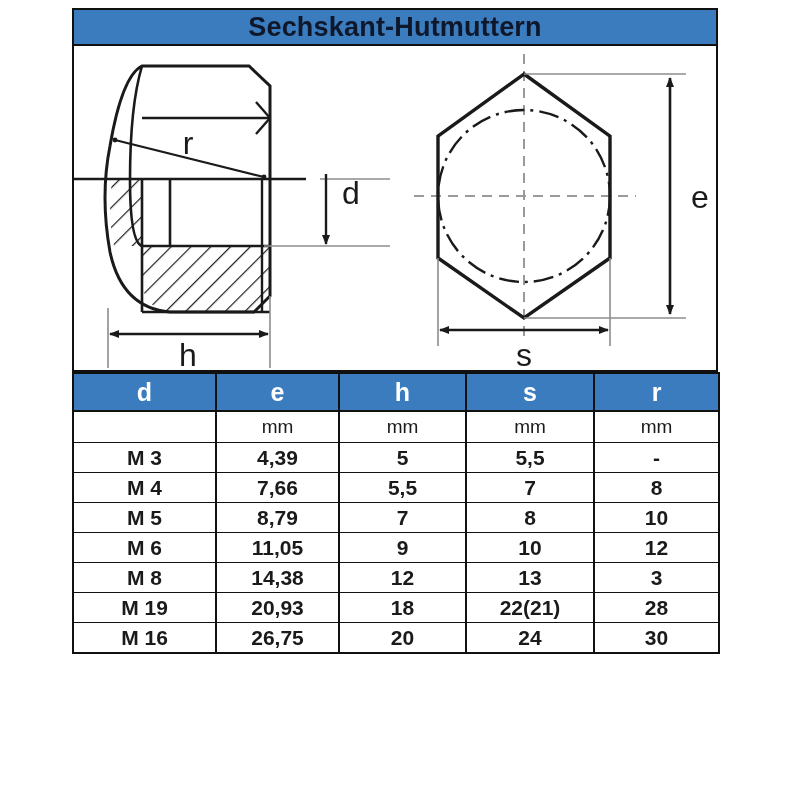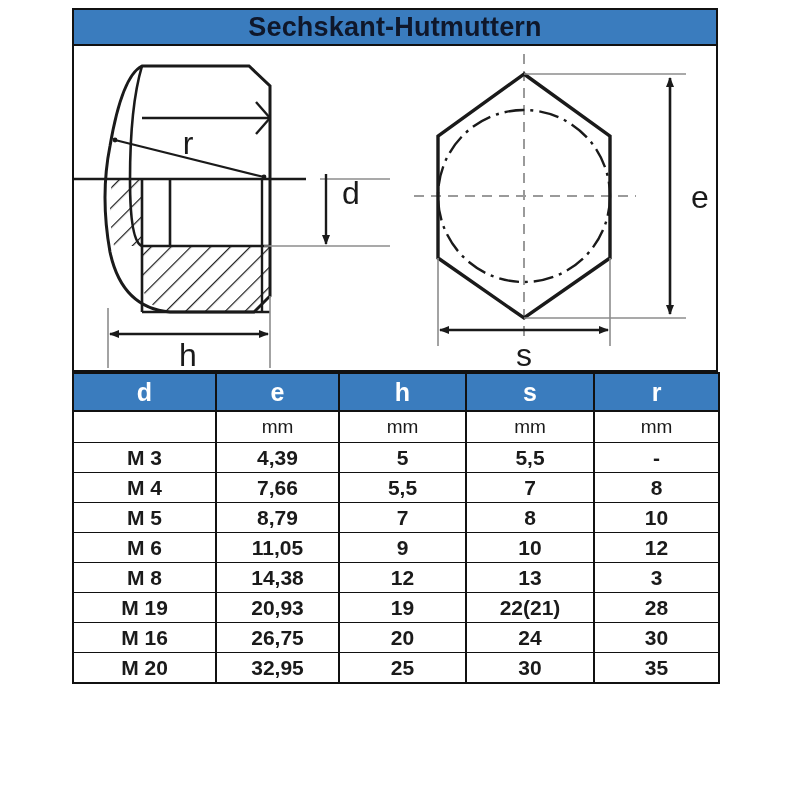--- a/index.html
+++ b/index.html
@@ -280,34 +280,27 @@
       <tr class="data-row">
         <td>M 8</td>
         <td>14,38</td>
         <td>12</td>
         <td>13</td>
         <td>3</td>
       </tr>
       <tr class="data-row">
         <td>M 19</td>
         <td>20,93</td>
-        <td>19</td>
+        <td>18</td>
         <td>22(21)</td>
         <td>28</td>
       </tr>
       <tr class="data-row">
         <td>M 16</td>
         <td>26,75</td>
         <td>20</td>
         <td>24</td>
         <td>30</td>
       </tr>
-      <tr class="data-row">
-        <td>M 20</td>
-        <td>32,95</td>
-        <td>25</td>
-        <td>30</td>
-        <td>35</td>
-      </tr>
     </tbody>
   </table>
 
 </div>
 
 </body></html>

